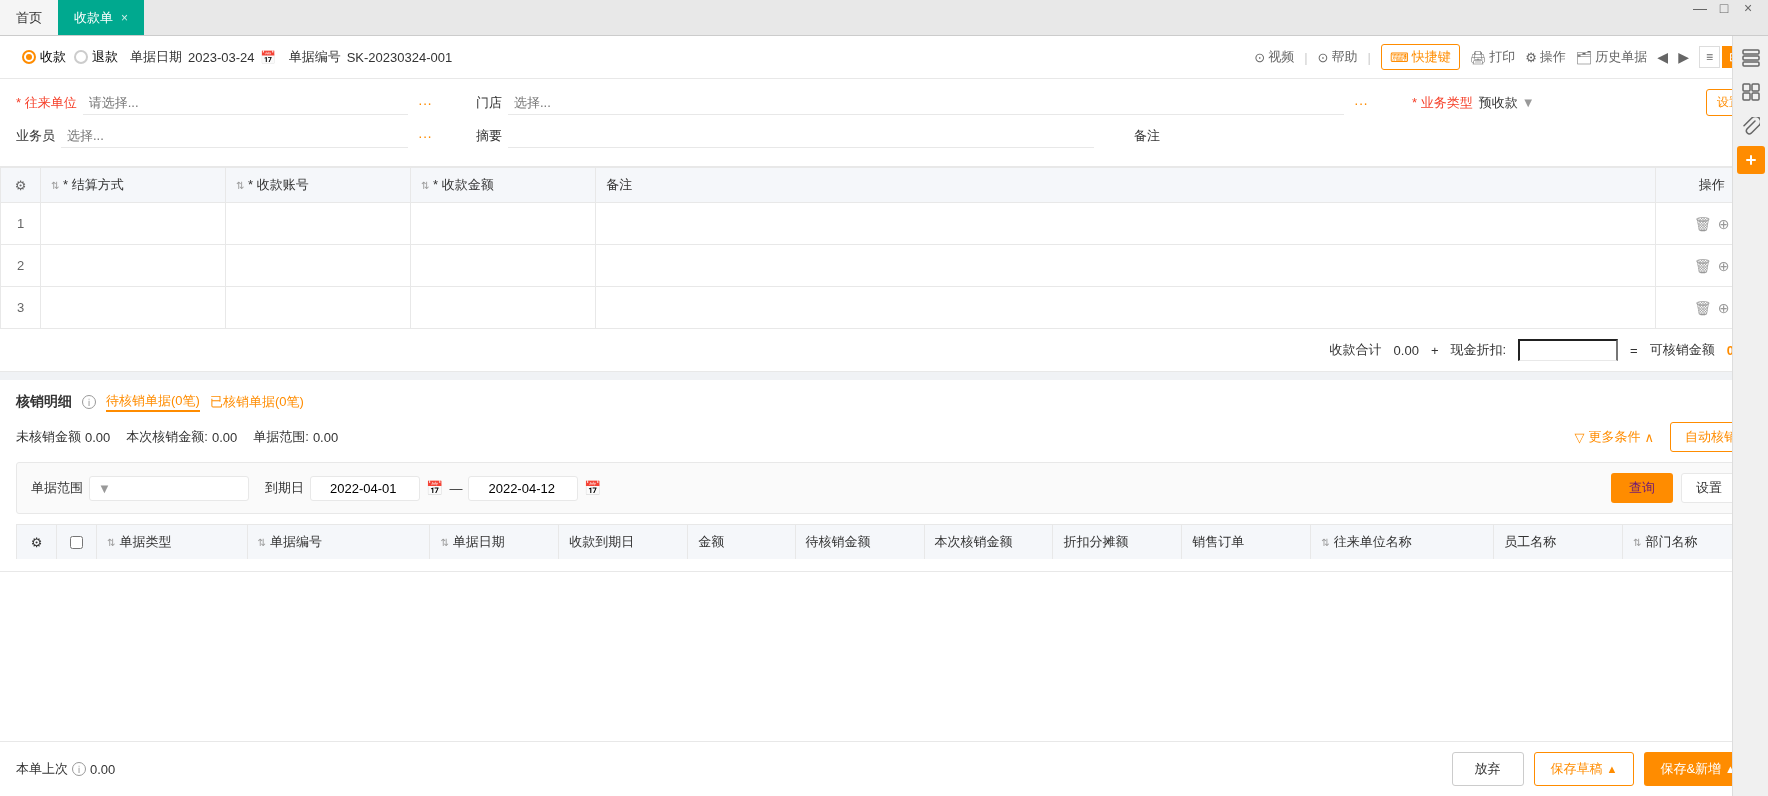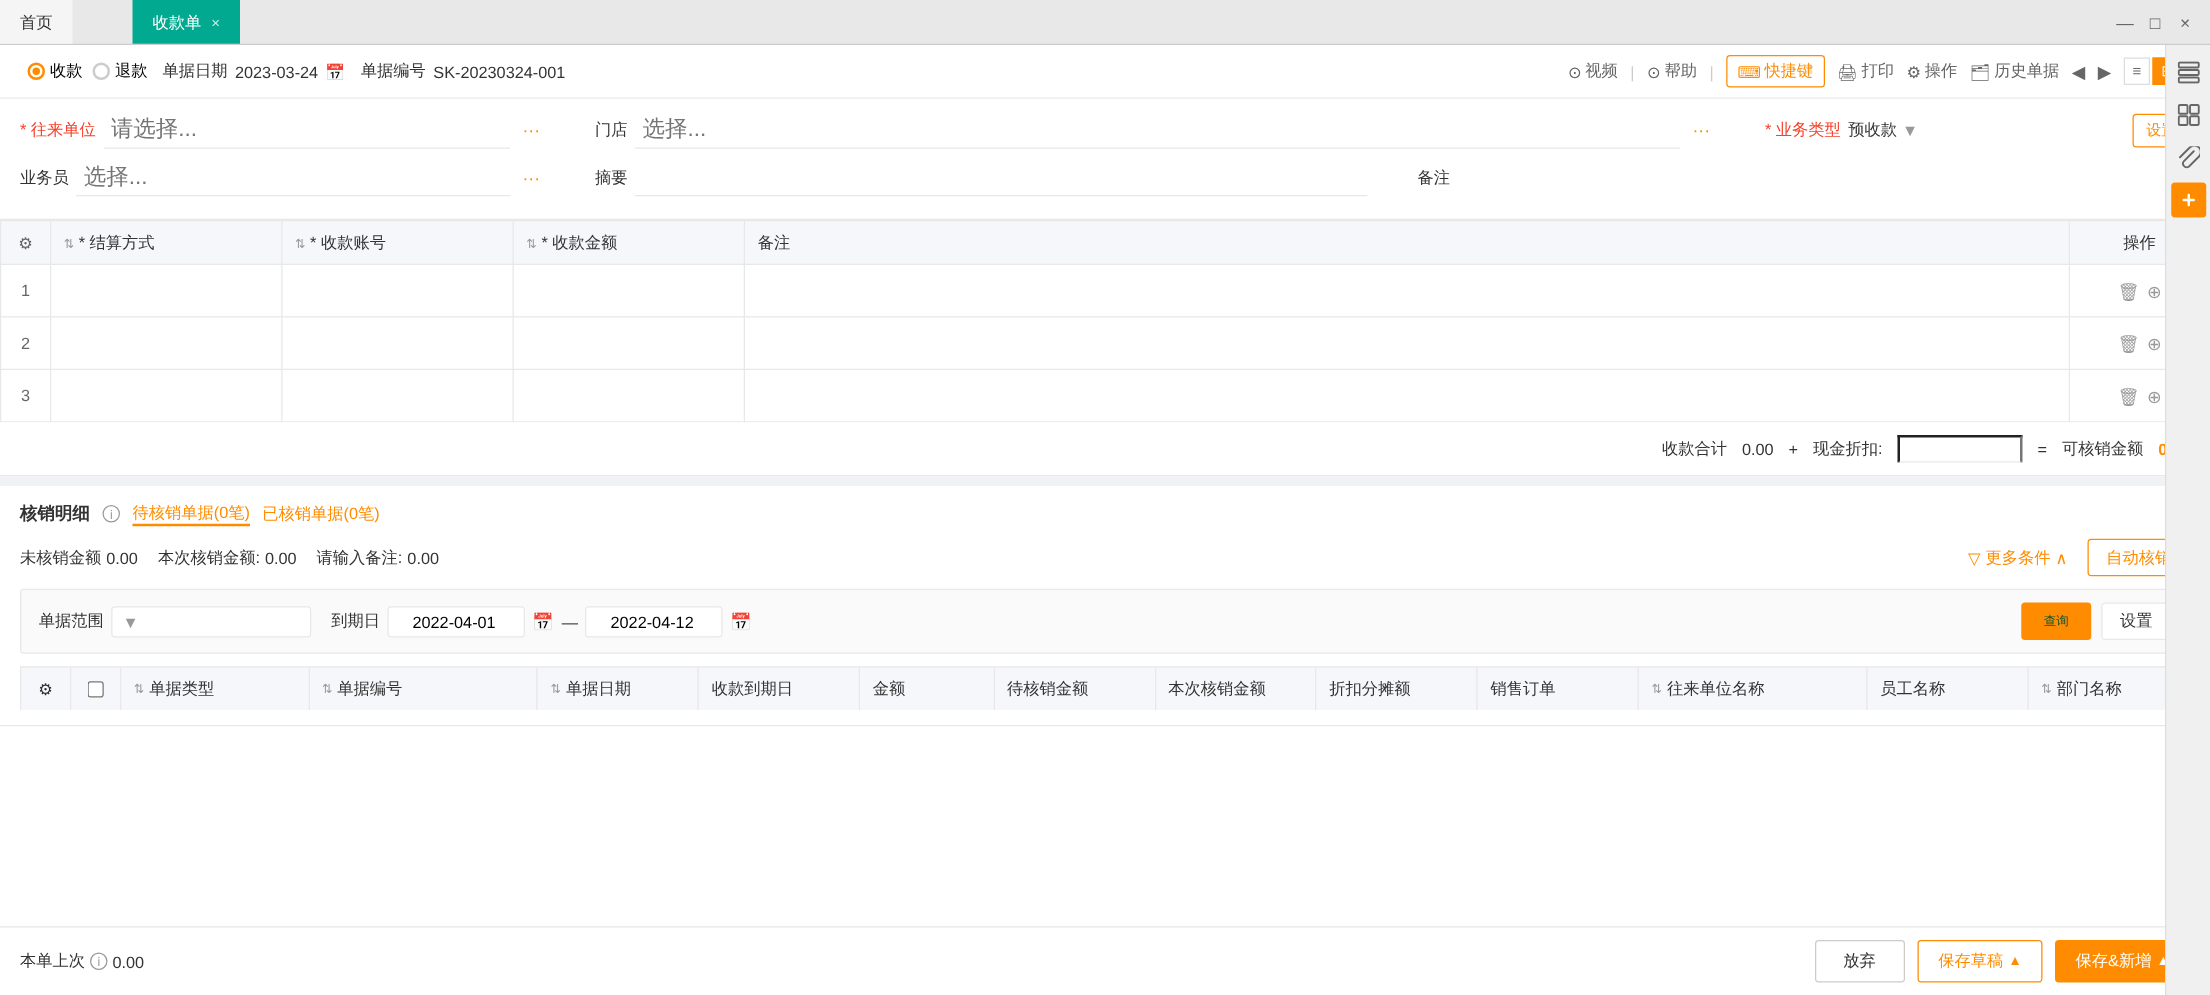--- a/index.html
+++ b/index.html
@@ -1,21 +1,21 @@
 <!DOCTYPE html>
 <html><head>
   <meta charset="utf-8">
   <style>
     * { box-sizing: border-box; margin: 0; padding: 0; font-family: 'Microsoft YaHei', Arial, sans-serif; font-size: 13px; }
     body { background: #f0f2f5; width: 1768px; height: 796px; overflow: hidden; }
     
     
     .tab-bar {
-      display: flex; align-items: center; background: #e8e8e8; height: 36px;
-      border-bottom: 1px solid #ccc; position: relative; gap: 48px;
+      display: flex; align-items: flex-start; background: #e8e8e8; height: 36px;
+      border-bottom: 1px solid #ccc; position: relative;
     }
     .tab-home {
       padding: 0 16px; height: 100%; display: flex; align-items: center;
       background: #f5f5f5; color: #333; cursor: pointer; font-size: 13px;
     }
     .tab-active {
       padding: 0 16px; height: 100%; display: flex; align-items: center;
       background: #00a98f; color: #fff; cursor: pointer; font-size: 13px; gap: 8px;
     }
     .tab-close { font-size: 12px; cursor: pointer; color: rgba(255,255,255,0.8); }
@@ -59,21 +59,21 @@
     .view-btn.active { background: #ff8c00; color: #fff; border-color: #ff8c00; }
 
     
     .form-area { padding: 10px 16px; background: #fff; border-bottom: 1px solid #e8e8e8; }
     .form-row { display: flex; align-items: center; gap: 0; margin-bottom: 8px; }
     .form-field { display: flex; align-items: center; flex: 1; gap: 6px; }
     .form-label { color: #f5402a; white-space: nowrap; }
     .form-label-normal { color: #333; white-space: nowrap; }
     .form-input {
       flex: 1; border: none; border-bottom: 1px solid #e8e8e8; padding: 4px 6px;
-      color: #999; font-size: 18px; outline: none; background: transparent;
+      color: #999; font-size: 13px; outline: none; background: transparent;
     }
     .more-btn { color: #ff8c00; cursor: pointer; font-size: 14px; padding: 0 4px; }
     .business-type-select {
       display: flex; align-items: center; gap: 4px; flex: 1;
     }
     .business-type-val { color: #333; }
     .chevron-down { color: #999; cursor: pointer; }
 
     
     .table-section { flex: none; }
@@ -144,22 +144,22 @@
     }
     .filter-select-arrow { color: #999; }
     .date-input {
       border: 1px solid #e8e8e8; padding: 4px 19px; border-radius: 3px;
       font-size: 13px; outline: none; width: 110px;
     }
     .date-separator { color: #333; }
     .filter-cal { color: #ff8c00; cursor: pointer; font-size: 14px; }
     .filter-right { margin-left: auto; display: flex; gap: 8px; }
     .query-btn {
-      background: #ff8c00; border: none; color: #14532d;
-      padding: 5px 18px; border-radius: 3px; cursor: pointer; font-size: 10px;
+      background: #ff8c00; border: none; color: #701a75;
+      padding: 5px 18px; border-radius: 3px; cursor: pointer; font-size: 13px;
     }
     .filter-setting-btn {
       background: #fff; border: 1px solid #e8e8e8; color: #333;
       padding: 5px 14px; border-radius: 3px; cursor: pointer; font-size: 13px;
     }
 
     
     .bottom-table-header {
       display: flex; background: #f5f7fa; border: 1px solid #e8e8e8;
       border-bottom: none;
@@ -436,21 +436,21 @@
     <div class="verify-stats">
       <div class="stat-item">
         <span>未核销金额</span>
         <span>0.00</span>
       </div>
       <div class="stat-item">
         <span>本次核销金额:</span>
         <span>0.00</span>
       </div>
       <div class="stat-item">
-        <span>请输入备注:</span>
+        <span>单据范围:</span>
         <span>0.00</span>
       </div>
       <div class="more-conditions">
         <span>▽</span>
         <span>更多条件</span>
         <span>∧</span>
       </div>
       <button class="auto-cancel-btn">自动核销</button>
     </div>
 

